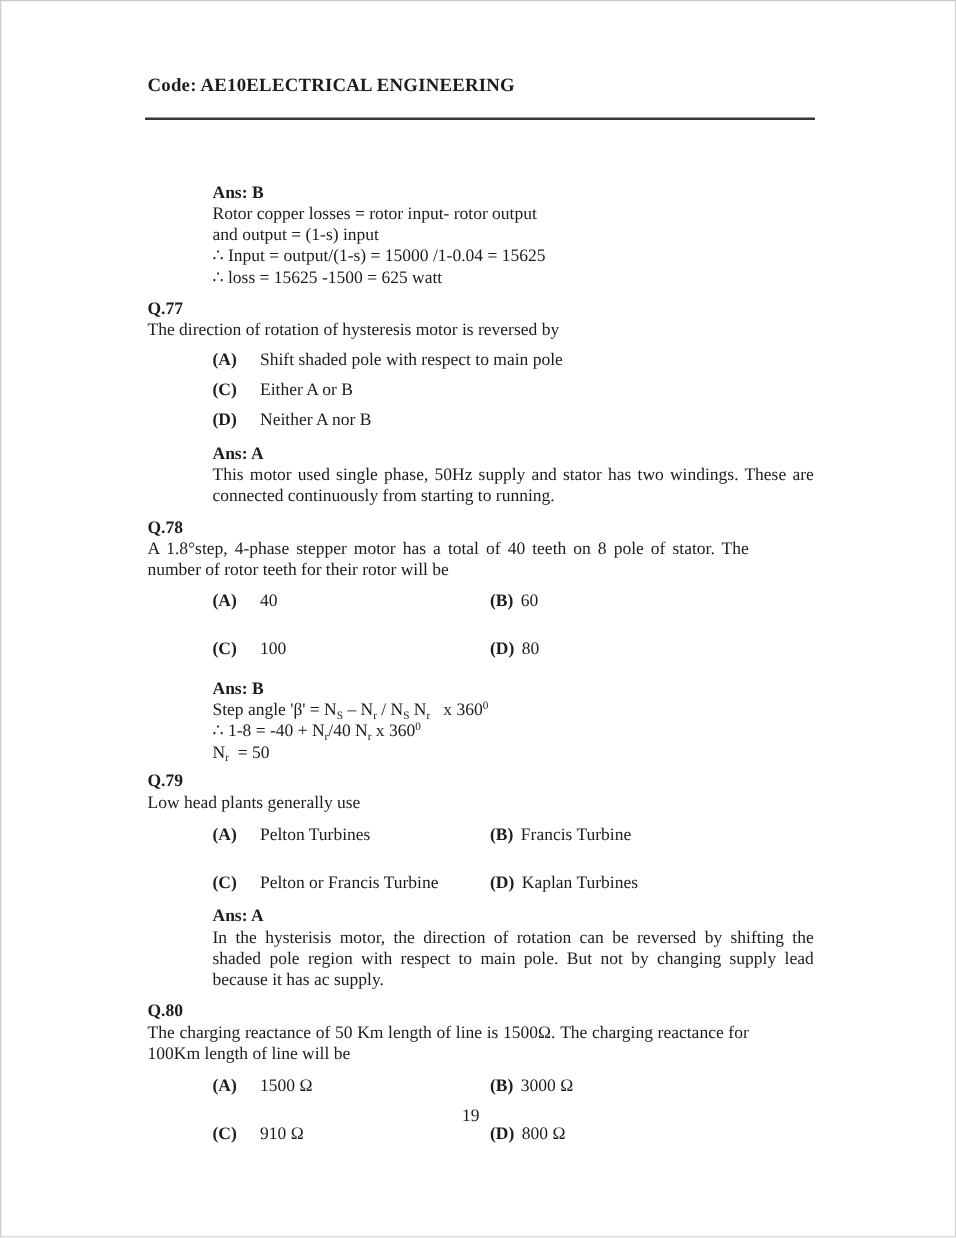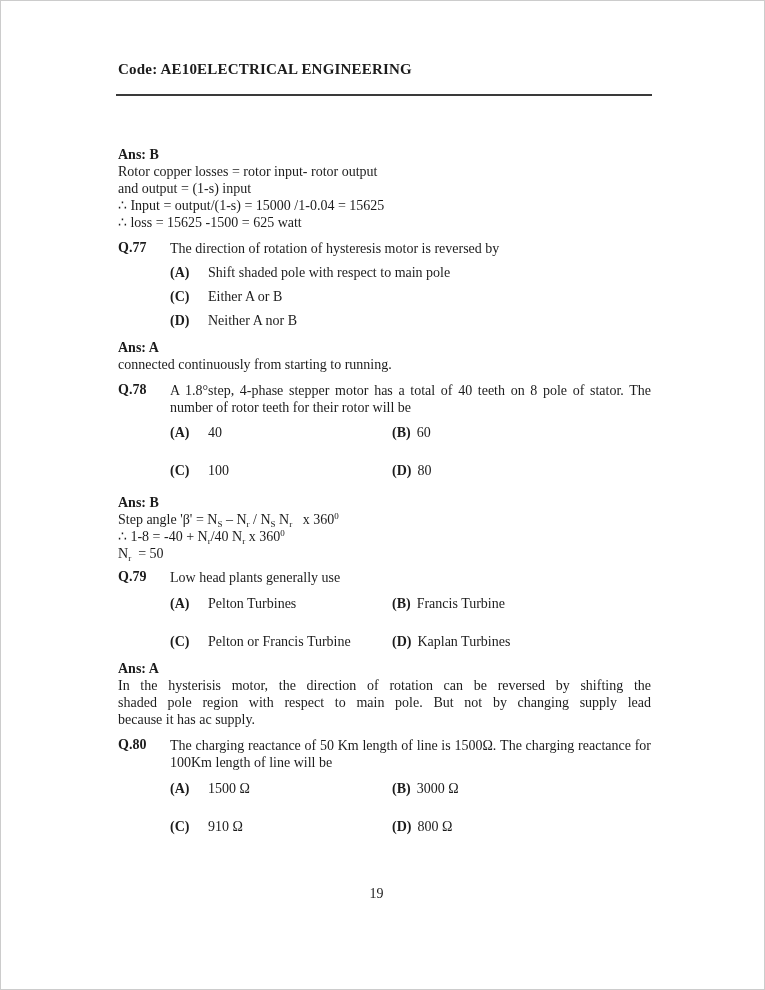--- a/index.html
+++ b/index.html
@@ -35,22 +35,22 @@
   }
   .content {
     position: absolute;
     top: 145px;
     left: 117px;
     width: 533px;
   }
   .line { line-height: 17px; }
   .jf { text-align: justify; text-align-last: justify; }
   .bl { font-weight: bold; }
-  .ans { }
-  .qrow { display: flex; }
+  .ans { margin-left: 52px; }
+  .qrow { display: flex; flex-direction: column; }
   .qnum { width: 52px; flex-shrink: 0; font-weight: bold; }
   .qbody { width: 481px; }
   .opts1 { margin-top: 7px; margin-left: 52px; }
   .opts1 .opt { margin-bottom: 7px; line-height: 17px; }
   .opts2 {
     display: grid;
     grid-template-columns: 222px auto;
     justify-content: start;
     row-gap: 21px;
     margin-top: 8px;
@@ -108,20 +108,21 @@
         </div>
         <div class="opt">
           <span class="olabel">(C)</span><span>Either A or B</span>
         </div>
         <div class="opt">
           <span class="olabel">(D)</span><span>Neither A nor B</span>
         </div>
       </div>
       <div class="ans mt10">
         <div class="line bl">Ans: A</div>
+        <div class="line jf">This motor used single phase, 50Hz supply and stator has two windings. These are</div>
         <div class="line">connected continuously from  starting to running.</div>
       </div>
     </section>
 
     <section class="mt9">
       <div class="qrow">
         <span class="qnum">Q.78</span>
         <div class="qbody">
           <div class="line jf">A 1.8°step, 4-phase stepper motor has a total of 40 teeth on 8 pole of stator. The</div>
           <div class="line">number of rotor teeth for their rotor will be</div>

